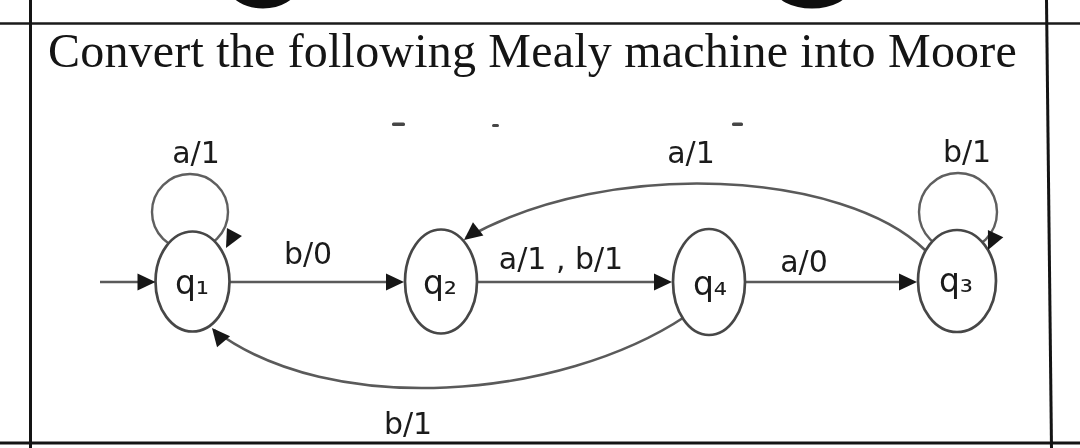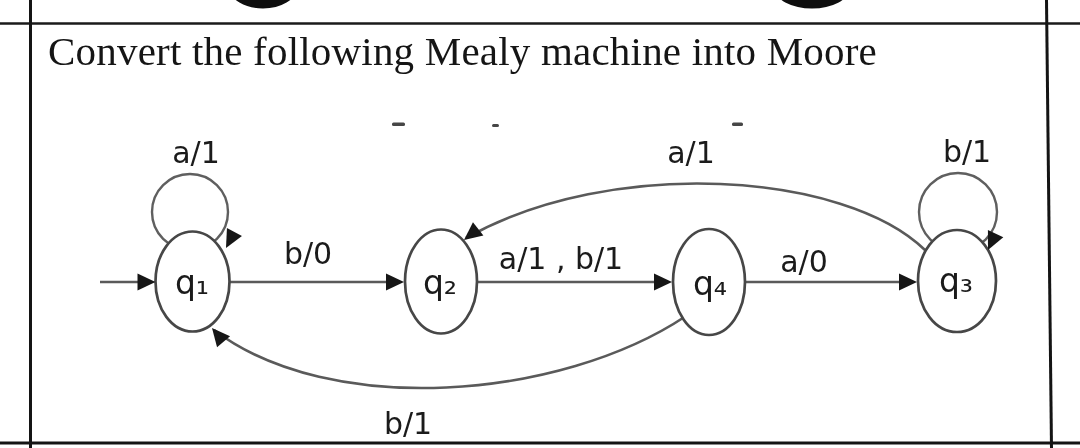--- a/index.html
+++ b/index.html
@@ -8,21 +8,21 @@
     background: #ffffff;
     overflow: hidden;
     font-family: "Liberation Serif", serif;
     position: relative;
   }
   .cell { position: absolute; inset: 0; }
   .q-text {
     position: absolute;
     left: 48px; top: 27px;
     font-family: "Liberation Serif", serif;
-    font-size: 41px;
+    font-size: 48px;
     line-height: 48px;
     color: #151515;
     letter-spacing: 0.2px;
     white-space: nowrap;
   }
   svg.diagram { position: absolute; left: 0; top: 0; }
   .border-line { stroke: #141414; stroke-width: 3; }
   .border-thin { stroke: #1a1a1a; stroke-width: 2.6; }
   .remnant { fill: none; stroke: #0e0e0e; stroke-width: 9; }
   .edge  { stroke: #5a5a5a; stroke-width: 2.6; fill: none; }

